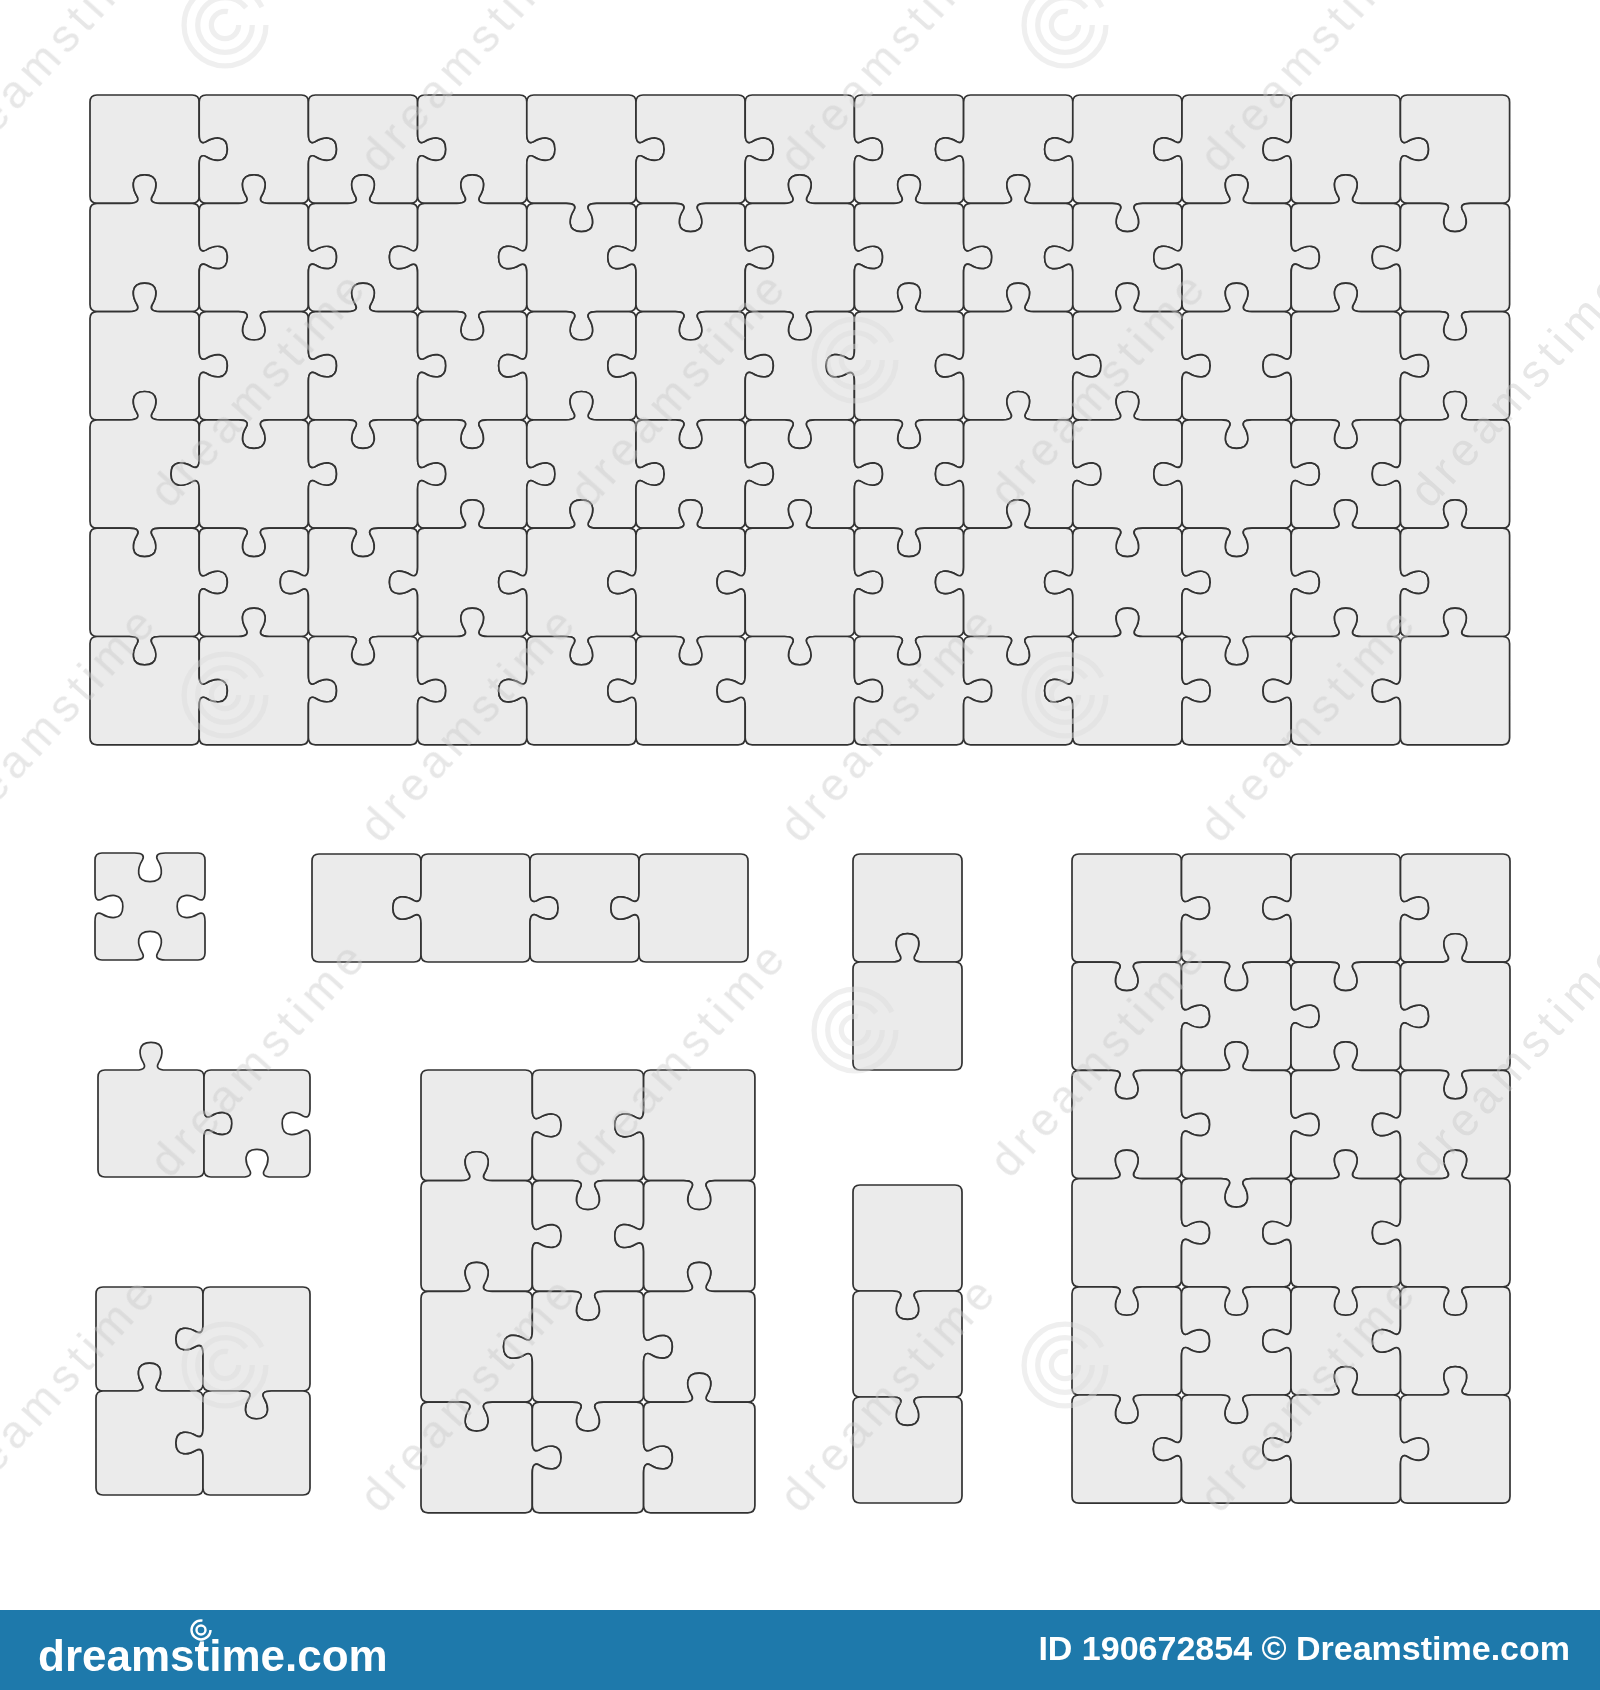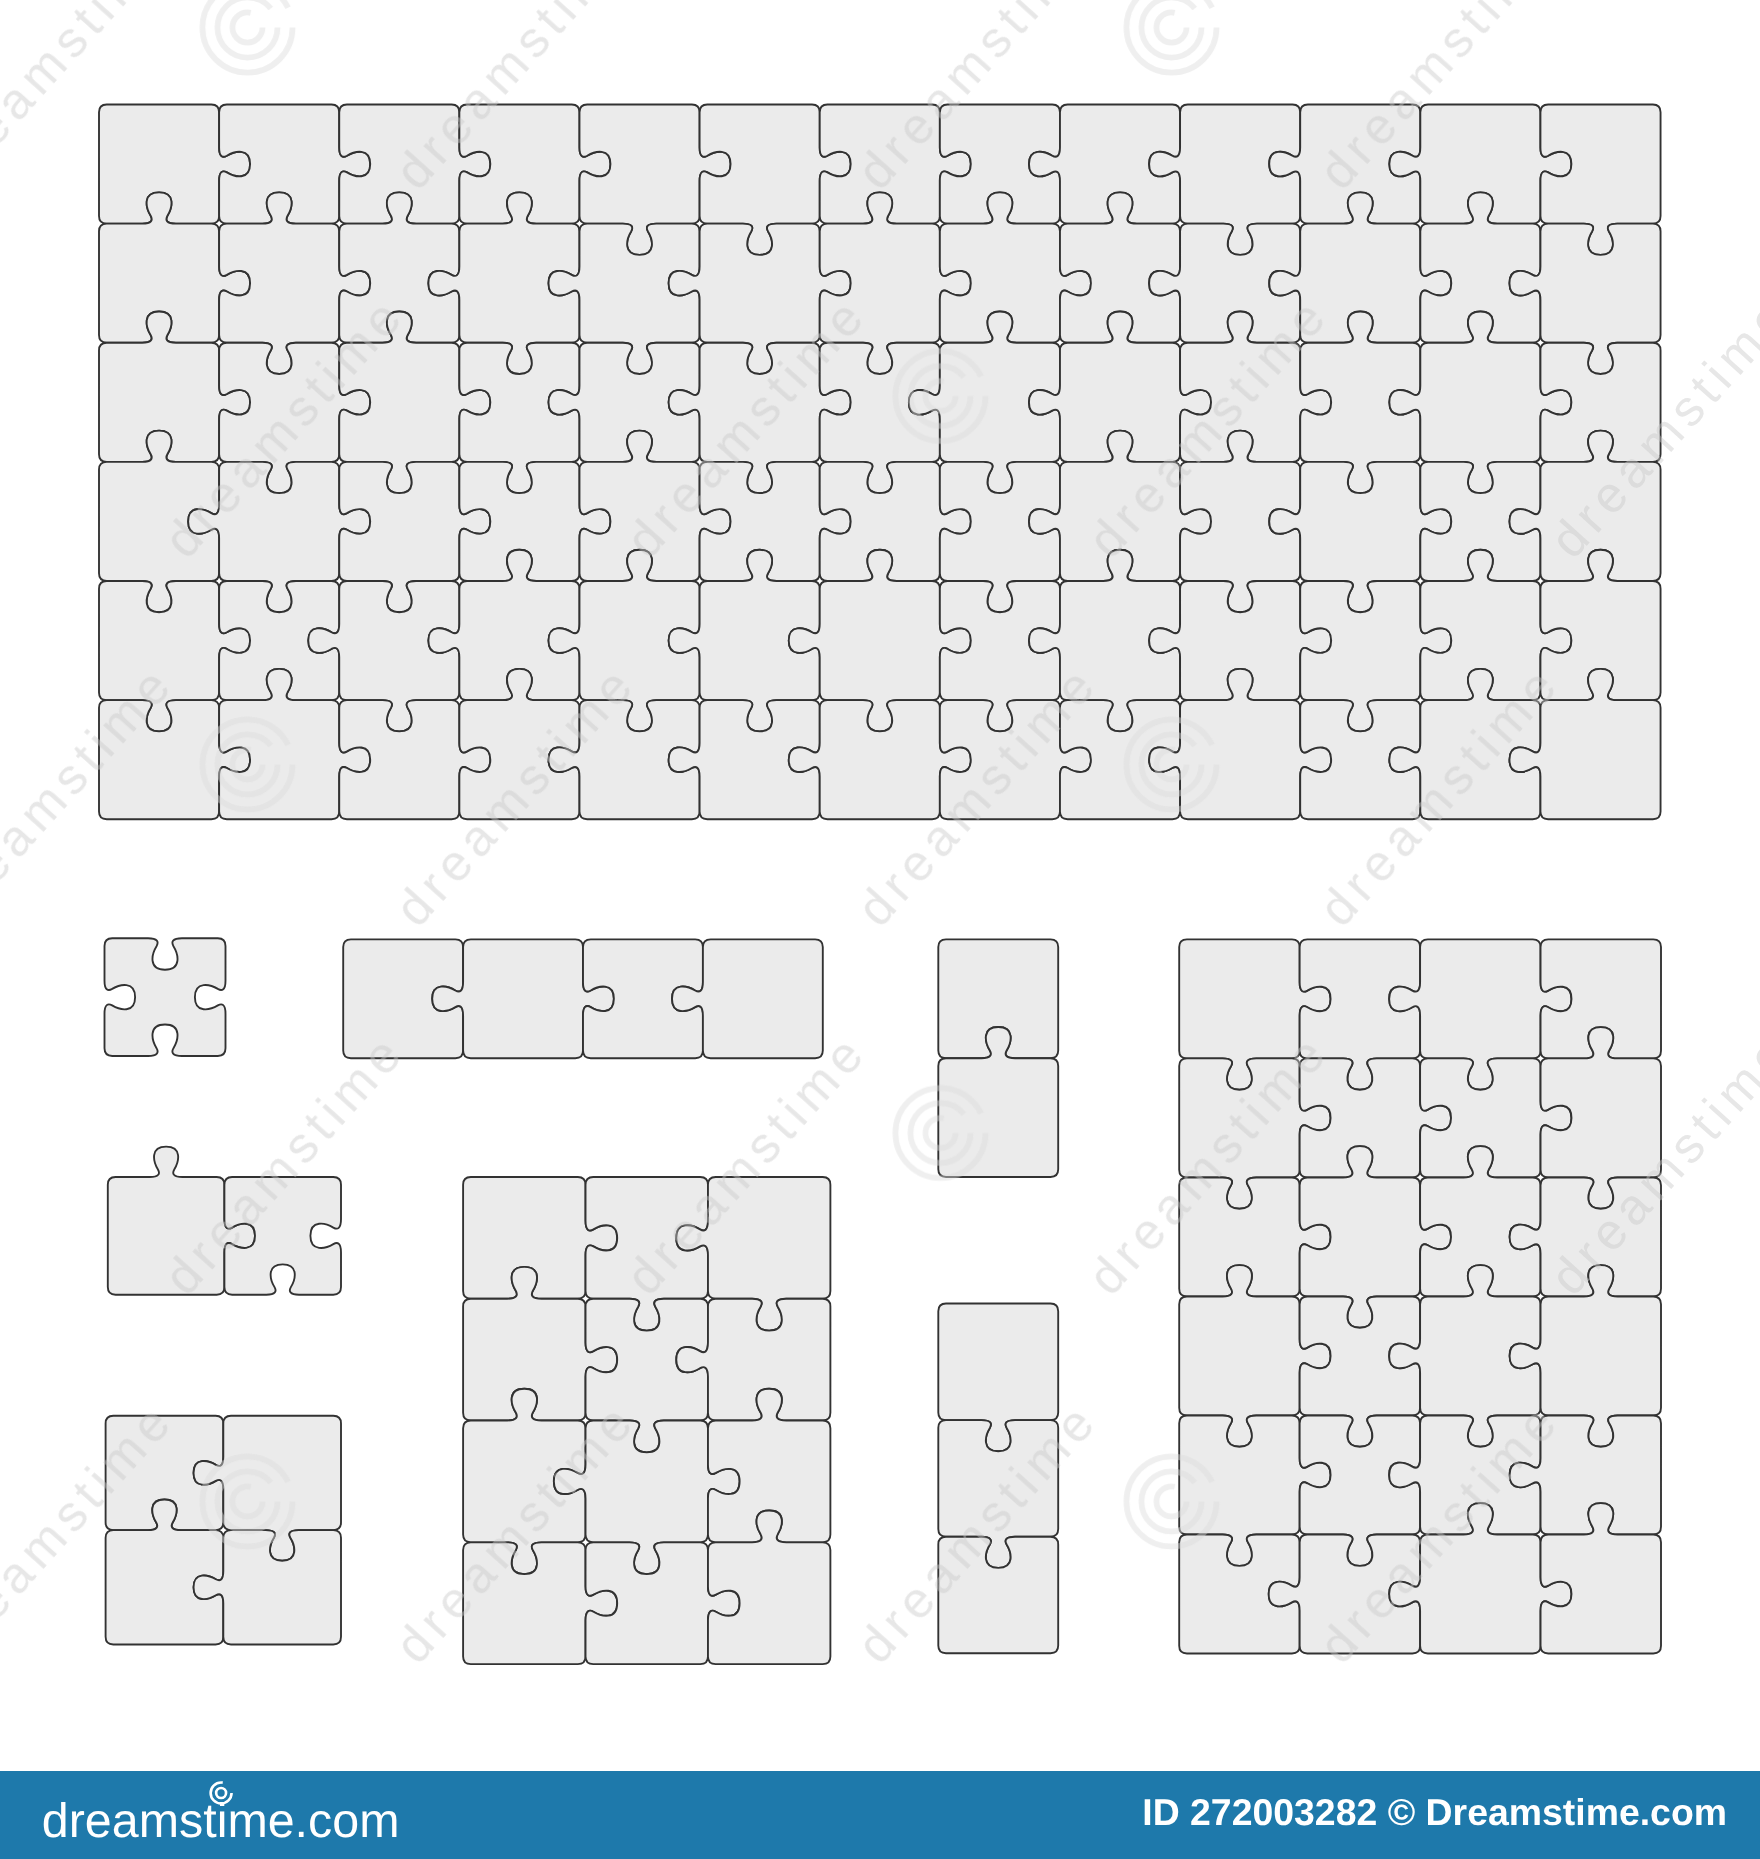--- a/index.html
+++ b/index.html
@@ -1,20 +1,20 @@
 <!DOCTYPE html>
 <html><head>
 <meta charset="utf-8">
 <style>
   html,body{margin:0;padding:0;background:#ffffff;}
   .canvas{position:relative;width:1600px;height:1690px;background:#ffffff;overflow:hidden;
           font-family:"Liberation Sans",sans-serif;}
   #puzzle-svg{position:absolute;left:0;top:0;}
   .footer{position:absolute;left:0;top:1610px;width:1600px;height:80px;}
-  .logo{position:absolute;left:38px;top:24px;color:#fff;font-weight:normal;
+  .logo{position:absolute;left:38px;top:24px;color:#fff;font-weight:bold;
         font-size:44px;letter-spacing:0px;line-height:1;}
   .logo-spiral{position:absolute;left:150px;top:-17px;}
   .footer-id{position:absolute;right:30px;top:18px;color:#fff;font-weight:bold;font-size:34px;line-height:1.2;}
 </style>
 </head>
 <body>
 
 <div class="canvas">
 
   <svg id="puzzle-svg" width="1600" height="1610" viewBox="0 0 1600 1610">
@@ -241,16 +241,16 @@
     </svg>
 
   <div class="footer" style="background: rgb(30, 121, 171);">
     <div class="logo" style="color: rgb(255, 255, 255);">
       <svg class="logo-spiral" width="26" height="26" viewBox="0 0 26 26">
         <circle cx="13" cy="13" r="4.5" fill="none" stroke="#ffffff" stroke-width="2.4"></circle>
         <circle cx="13" cy="13" r="9.5" fill="none" stroke="#ffffff" stroke-width="2.4" stroke-dasharray="46 14"></circle>
       </svg>
       <span class="logo-text">dreamstime.com</span>
     </div>
-    <div class="footer-id" style="color: rgb(255, 255, 255);">ID 272003282 © Dreamstime.com</div>
+    <div class="footer-id" style="color: rgb(255, 255, 255);">ID 190672854 © Dreamstime.com</div>
   </div>
 
 </div>
 
 </body></html>

